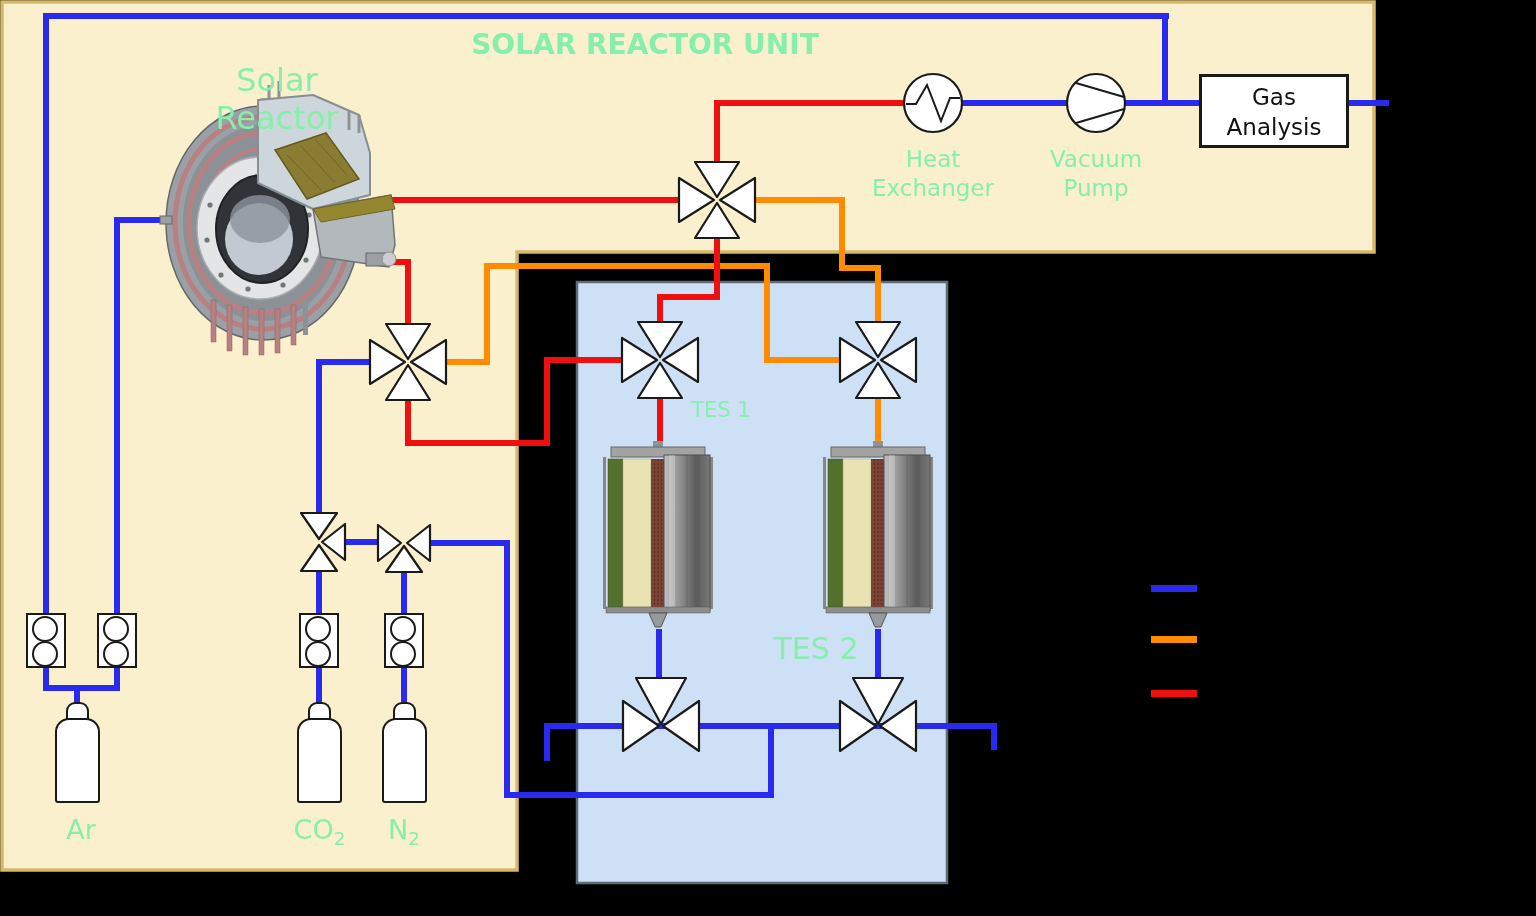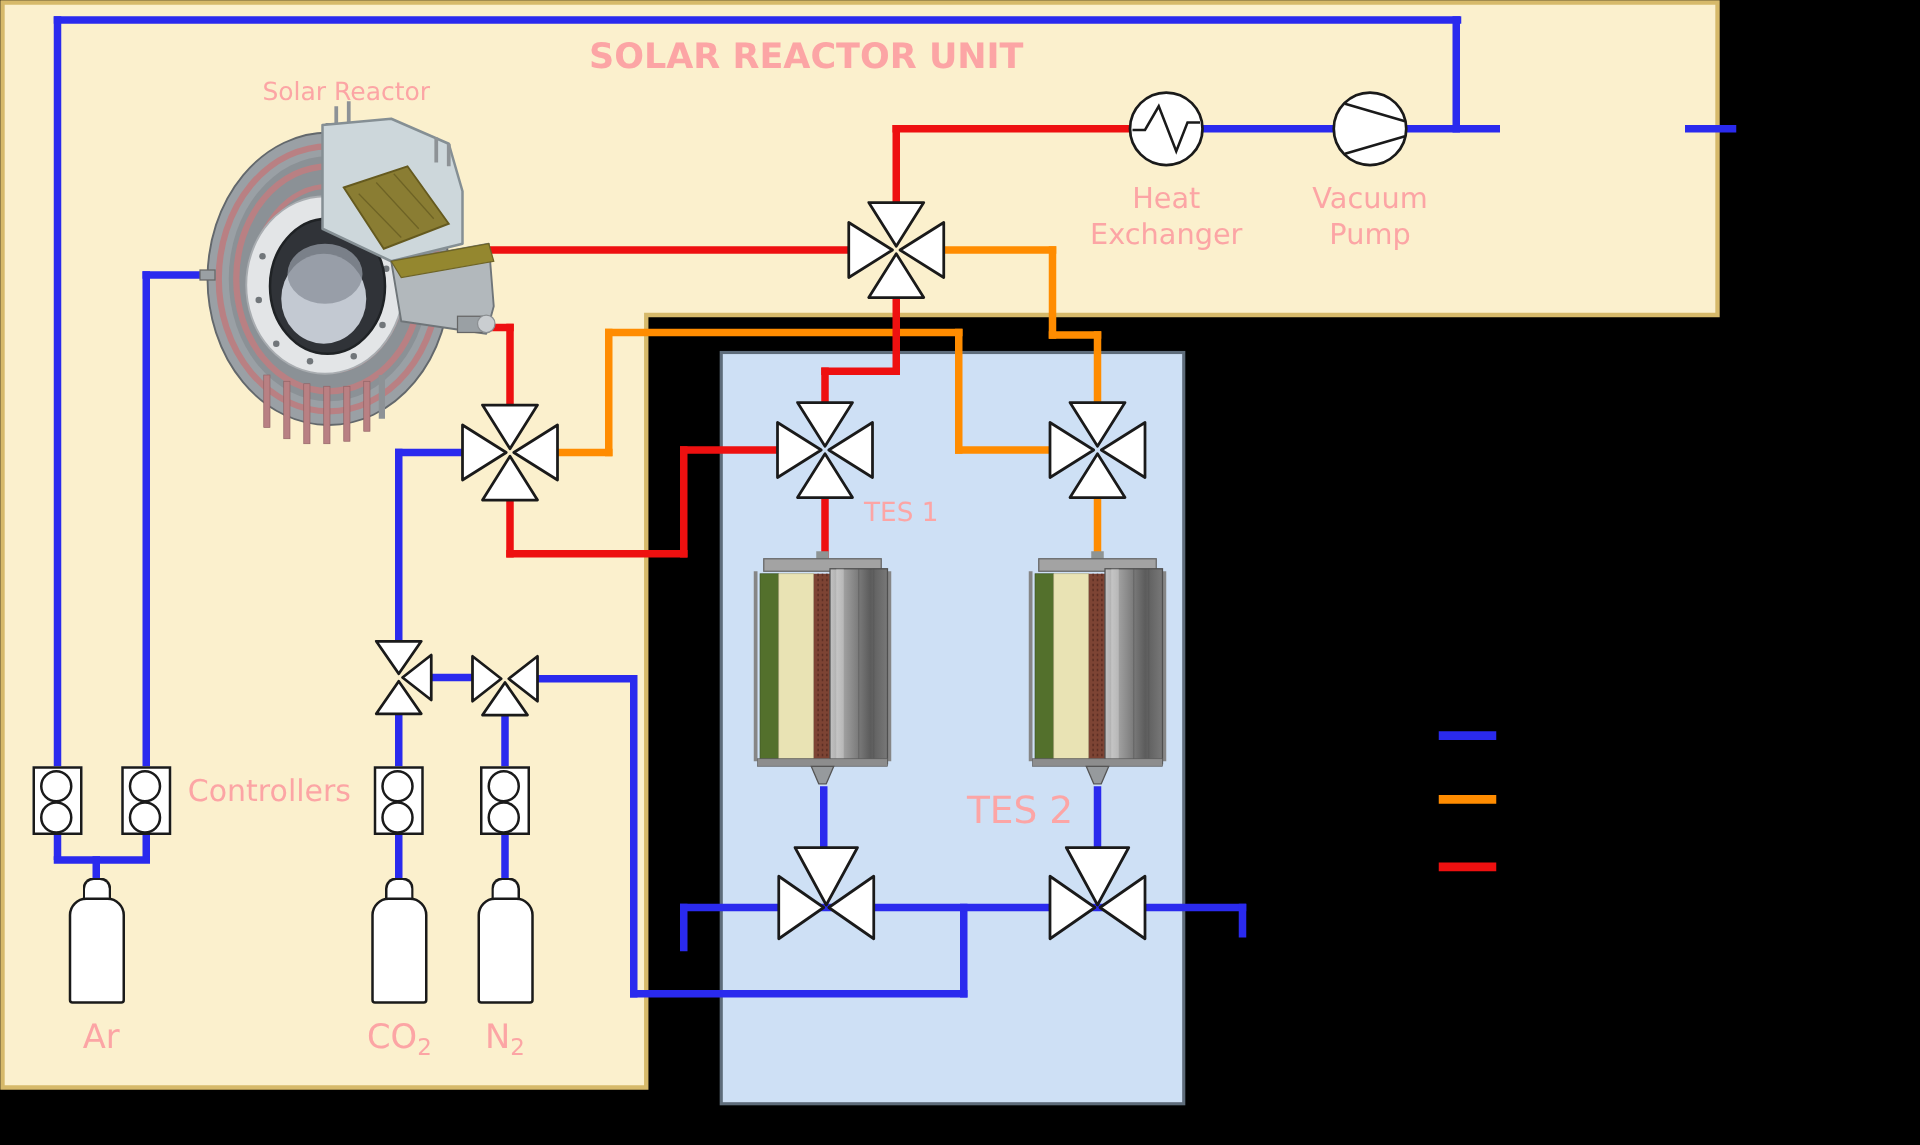--- a/index.html
+++ b/index.html
@@ -16,21 +16,21 @@
   .iobox .ln{font-size:23px;line-height:30px;}
   .fc{position:absolute;z-index:4;width:40px;height:55px;background:#fff;
       border:2px solid #1a1a1a;box-sizing:border-box;}
   .fc .c{position:absolute;left:4px;width:26px;height:26px;border:2px solid #1a1a1a;
          border-radius:50%;background:#fff;box-sizing:border-box;}
   .fc .c1{top:1px;} .fc .c2{top:26px;}
   .cyl{position:absolute;z-index:4;width:45px;height:85px;background:#fff;
        border:2.5px solid #1a1a1a;border-radius:14px 14px 3px 3px;box-sizing:border-box;}
   .neck{position:absolute;z-index:4;width:23px;height:17px;background:#fff;
         border:2.5px solid #1a1a1a;border-bottom:none;border-radius:9px 9px 0 0;box-sizing:border-box;}
-  .label{position:absolute;z-index:5;text-align:center;color:#fca5a5;}
+  .label{position:absolute;z-index:5;text-align:center;color:#86efac;}
   .label.bold{font-weight:bold;}
   sub{font-size:0.68em;}
   .swatch{position:absolute;z-index:5;width:46px;height:7px;}
 </style>
 </head>
 <body>
 
 <div id="stage">
 
   <svg id="panels" width="1536" height="916">
@@ -233,20 +233,24 @@
       <polyline points="906,104 916,104 927,85 941,121 950,98 960,98" fill="none" stroke="#1a1a1a" stroke-width="2"></polyline>
     </g>
 
     <g>
       <circle cx="1096" cy="103" r="29" fill="#fff" stroke="#1a1a1a" stroke-width="2.2"></circle>
       <line x1="1076" y1="83" x2="1124" y2="97" stroke="#1a1a1a" stroke-width="2"></line>
       <line x1="1076" y1="123" x2="1124" y2="109" stroke="#1a1a1a" stroke-width="2"></line>
     </g>
   </svg>
 
+  <div class="iobox" style="left:1199px;top:74px;width:150px;height:74px;padding-top:5px">
+    <div class="ln">Gas</div>
+    <div class="ln">Analysis</div>
+  </div>
 
   <div class="fc" style="left:26px;top:613px">
       <div class="c c1"></div>
       <div class="c c2"></div>
     </div>
   <div class="fc" style="left:97px;top:613px">
       <div class="c c1"></div>
       <div class="c c2"></div>
     </div>
   <div class="fc" style="left:299px;top:613px">
@@ -259,32 +263,31 @@
     </div>
 
   <div class="neck" style="left:66px;top:702px"></div>
   <div class="cyl" style="left:55px;top:718px"></div>
   <div class="neck" style="left:308px;top:702px"></div>
   <div class="cyl" style="left:297px;top:718px"></div>
   <div class="neck" style="left:393px;top:702px"></div>
   <div class="cyl" style="left:382px;top:718px"></div>
 
   <div class="label bold" style="left:395px;top:28px;width:500px;font-size:28px">SOLAR REACTOR UNIT</div>
-  <div class="label" style="left:177px;top:61px;width:200px;font-size:20px">Solar Reactor</div>
+  <div class="label" style="left:177px;top:61px;width:200px;font-size:32px">Solar Reactor</div>
 
   <div class="label" style="left:858px;top:145px;width:150px;font-size:23px;line-height:29px">
     <div>Heat</div>
     <div>Exchanger</div>
   </div>
   <div class="label" style="left:1021px;top:145px;width:150px;font-size:23px;line-height:29px">
     <div>Vacuum</div>
     <div>Pump</div>
   </div>
   <div class="label" style="left:128px;top:617px;width:175px;font-size:24px;line-height:33px">
-    <div>Controllers</div>
   </div>
 
   <div class="label" style="left:51px;top:814px;width:60px;font-size:27px">
     <span>Ar</span><sub></sub>
   </div>
   <div class="label" style="left:282px;top:814px;width:75px;font-size:27px">
     <span>CO</span><sub>2</sub>
   </div>
   <div class="label" style="left:374px;top:814px;width:60px;font-size:27px">
     <span>N</span><sub>2</sub>

